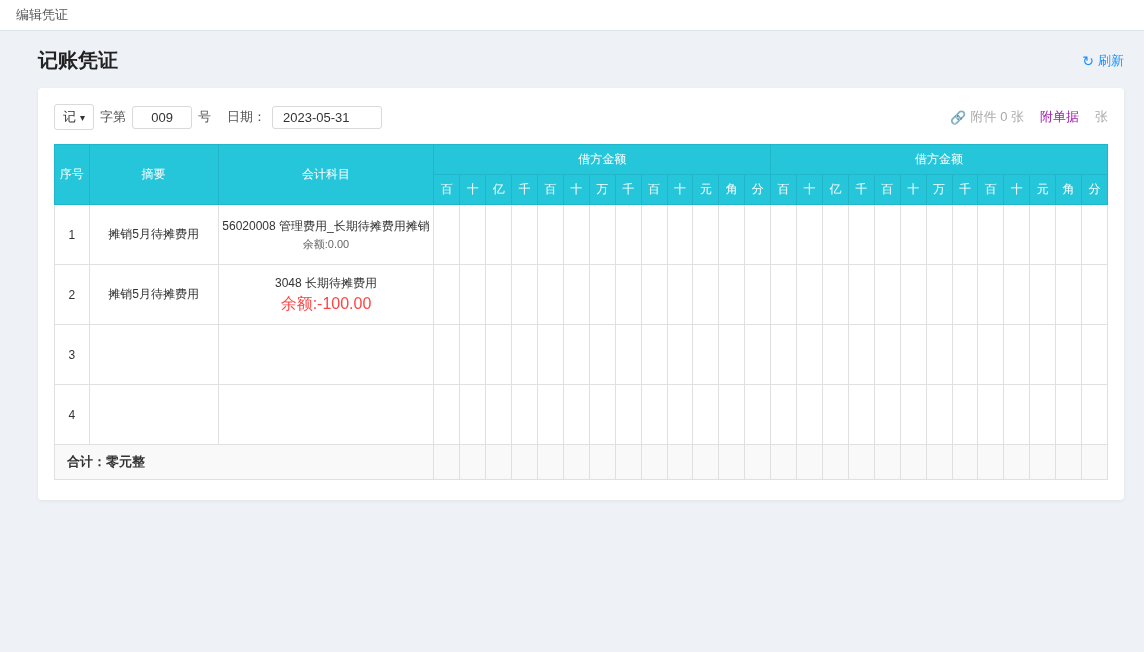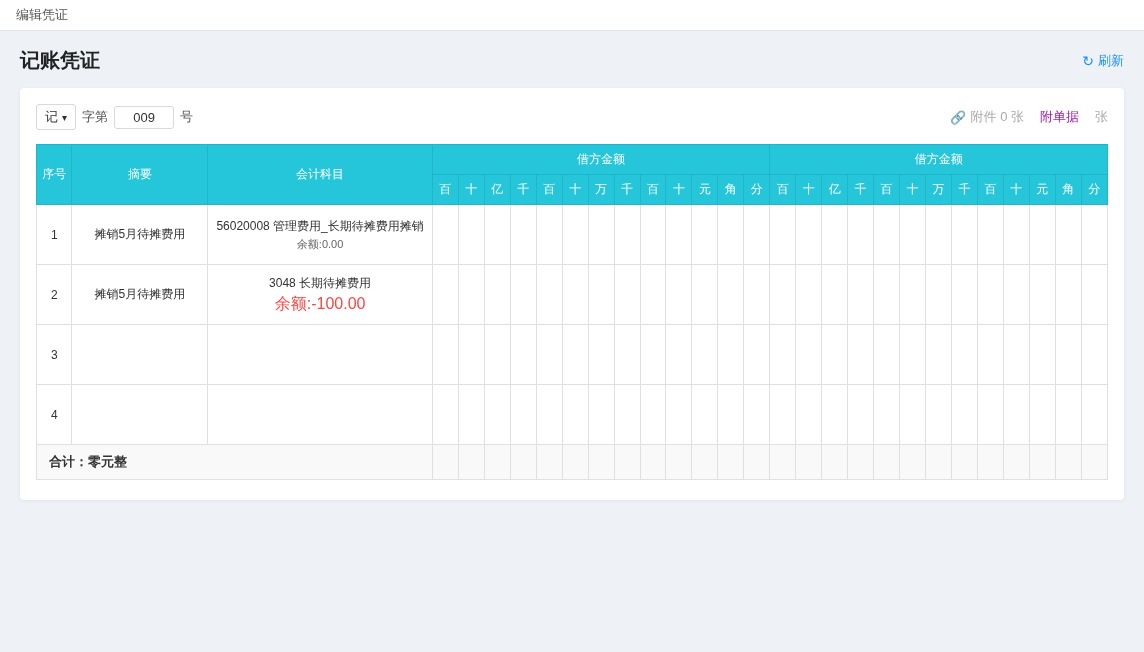--- a/index.html
+++ b/index.html
@@ -11,20 +11,21 @@
     }
     .title-bar {
       background: #fff;
       border-bottom: 1px solid #dde3ea;
       padding: 6px 16px;
       font-size: 13px;
       color: #555;
     }
     .main-content {
       padding: 16px 20px;
+      margin-left: 18px;
     }
     .page-header {
       display: flex;
       justify-content: space-between;
       align-items: center;
       margin-bottom: 14px;
     }
     .page-title {
       font-size: 20px;
       font-weight: bold;
@@ -211,20 +212,24 @@
 
     <div class="form-row">
       <div class="form-field">
         <div class="ji-select">
           <span>记</span>
           <span class="chevron-down">▾</span>
         </div>
         <span class="zi-label">字第</span>
         <input class="num-input" type="text" value="009" style="">
         <span class="form-label">号</span>
+      </div>
+      <div class="form-field">
+        <span class="form-label">日期：</span>
+        <input class="date-input" type="text" value="2023-05-31" style="">
       </div>
       <div class="attachment-area">
         <div class="attachment-link">
           <span>🔗</span>
           <span>附件 0 张</span>
         </div>
         <span class="attach-sheets">
           <span>附单据</span>
         </span>
         <span>张</span>

